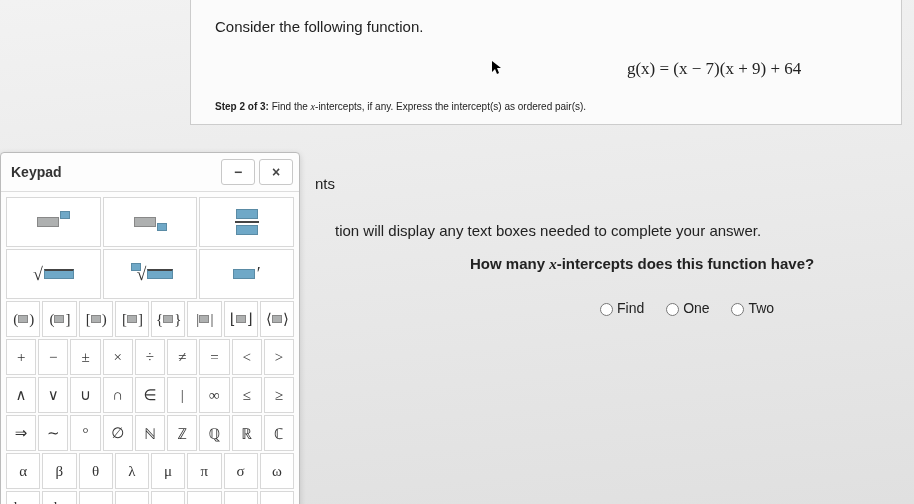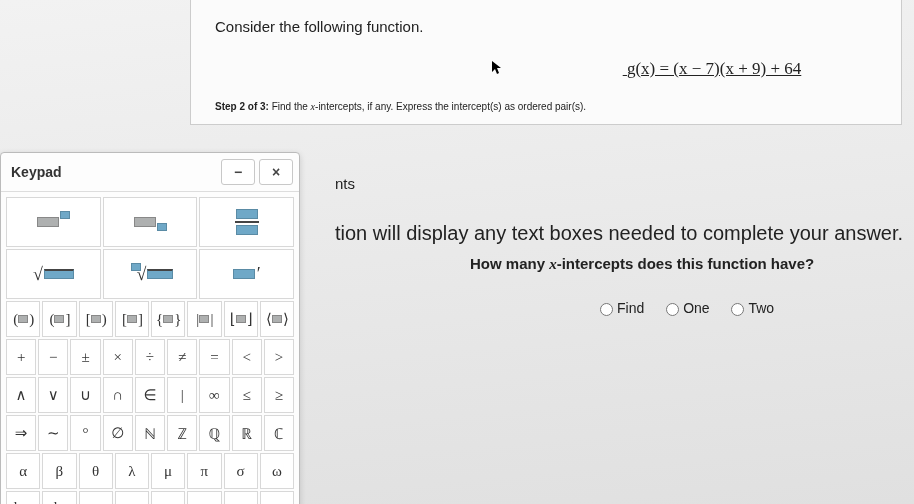--- a/index.html
+++ b/index.html
@@ -26,41 +26,40 @@
     border: 1px solid #ccc;
     border-top: none;
     padding: 18px 24px 12px 24px;
   }
   .prompt-text { font-size: 15px; margin-bottom: 24px; }
   .equation-row {
     text-align: center;
     font-family: "Cambria Math", "Times New Roman", serif;
     font-size: 17px;
     margin: 8px 0 20px 200px;
-    text-decoration: underline;
   }
   .cursor-icon {
     display: inline-block;
     vertical-align: middle;
     margin-right: 120px;
   }
   .step-row { font-size: 10px; }
   .step-row b { font-weight: 700; }
   .step-row i { font-style: italic; font-family: "Times New Roman", serif; }
   .nts-frag {
     position: absolute;
-    left: 335px;
+    left: 315px;
     top: 175px;
     font-size: 15px;
   }
   .tion-frag {
     position: absolute;
     left: 335px;
     top: 222px;
-    font-size: 20px;
+    font-size: 15px;
   }
   .howmany {
     position: absolute;
     left: 470px;
     top: 255px;
     font-size: 15px;
     font-weight: 700;
   }
   .howmany i { font-family: "Times New Roman", serif; font-style: italic; font-weight: 700; }
   .radio-row {

